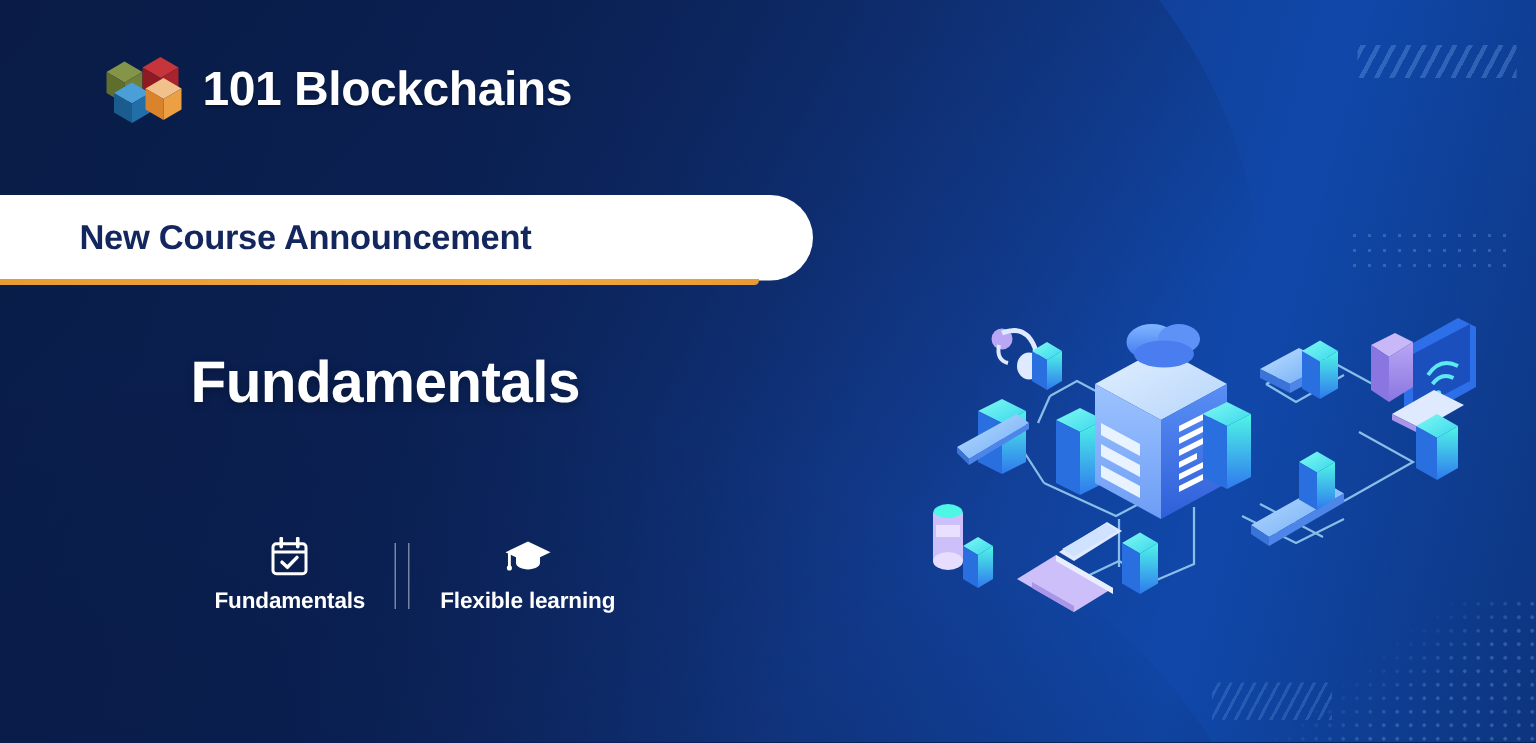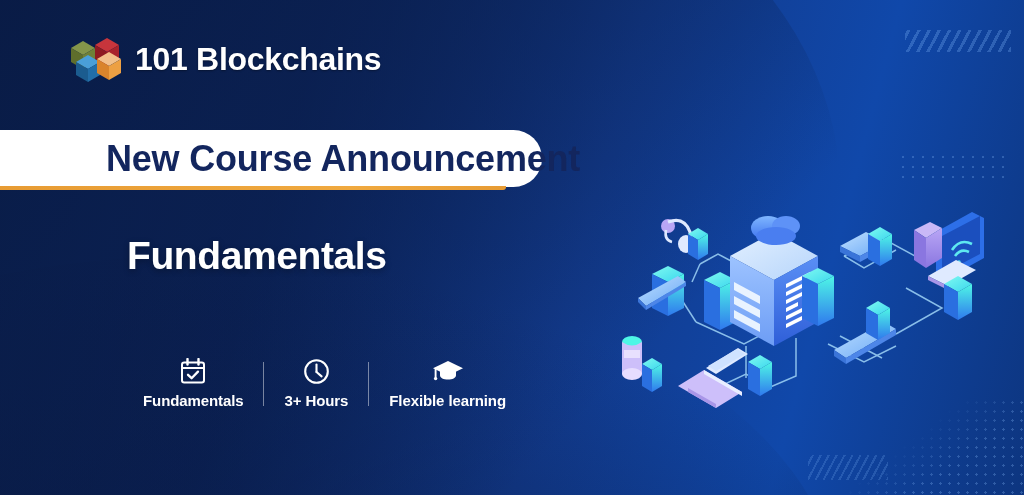--- a/index.html
+++ b/index.html
@@ -93,23 +93,23 @@
     border-bottom-right-radius:30px;
     display:flex; align-items:center;
   }
   .ribbon-underline {
     position:absolute; left:-10px; top:186px;
     width:516px; height:4px;
     background:linear-gradient(90deg, #e79b33 0%, #f0a93f 70%, #e79b33 100%);
     border-bottom-right-radius:3px;
   }
   .ribbon-text {
-    margin-left:116px;
+    margin-left:63px;
     color:#13265e;
-    font-size:36px;
+    font-size:23px;
     font-weight:bold;
     letter-spacing:-0.2px;
     white-space:nowrap;
   }
   
   .title-block {
     position:absolute; left:127px; top:232px;
     width:520px;
   }
   .title-line {
@@ -218,30 +218,20 @@
           <line x1="7.5" y1="1" x2="7.5" y2="6.5" stroke="#ffffff" stroke-width="2.4" stroke-linecap="round"></line>
           <line x1="18.5" y1="1" x2="18.5" y2="6.5" stroke="#ffffff" stroke-width="2.4" stroke-linecap="round"></line>
           <polyline points="8,16.8 11.6,20.2 18,13.6" stroke="#ffffff" stroke-width="2.3" fill="none" stroke-linecap="round" stroke-linejoin="round"></polyline>
         </svg>
       </span>
       <span class="feature-label">Fundamentals</span>
     </div>
 
     <div class="divider"></div>
 
-    <div class="feature">
-      <span class="feature-icon">
-        <svg width="27" height="27" viewBox="0 0 27 27" fill="none">
-          <circle cx="13.5" cy="13.5" r="11.3" stroke="#ffffff" stroke-width="2.1"></circle>
-          <line x1="13.5" y1="6.6" x2="13.5" y2="14" stroke="#ffffff" stroke-width="2.1" stroke-linecap="round"></line>
-          <line x1="13.5" y1="14" x2="18.6" y2="18.4" stroke="#ffffff" stroke-width="2.1" stroke-linecap="round"></line>
-        </svg>
-      </span>
-      <span class="feature-label">3+ Hours</span>
-    </div>
 
     <div class="divider"></div>
 
     <div class="feature">
       <span class="feature-icon">
         <svg width="32" height="26" viewBox="0 0 32 26" fill="none">
           <polygon points="16,3 31,10.2 16,17.4 1,10.2" fill="#ffffff"></polygon>
           <path d="M8 12.6 v4.6 c0 2.6 3.6 4.4 8 4.4 s8-1.8 8-4.4 v-4.6 l-8 3.8 z" fill="#ffffff"></path>
           <line x1="3.6" y1="11.4" x2="3.6" y2="19.5" stroke="#ffffff" stroke-width="1.9" stroke-linecap="round"></line>
           <circle cx="3.6" cy="20.6" r="1.7" fill="#ffffff"></circle>

